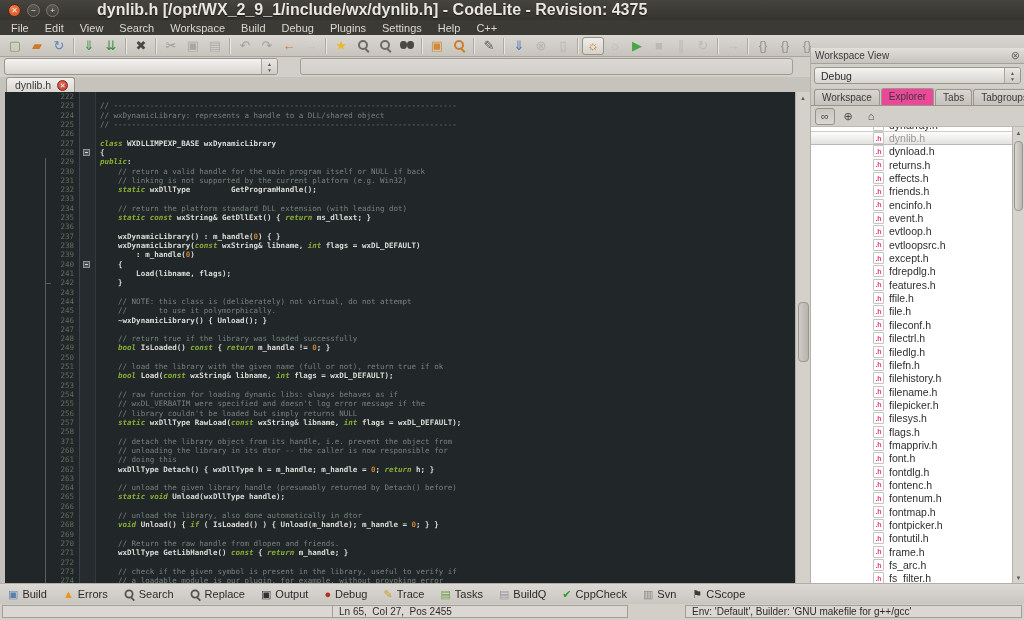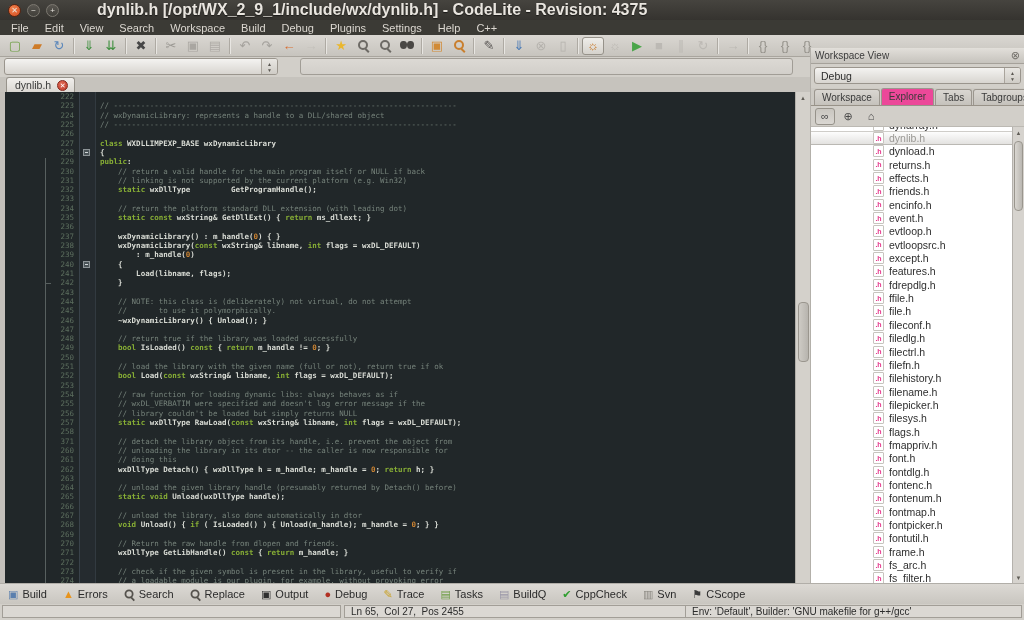--- a/index.html
+++ b/index.html
@@ -65,21 +65,21 @@
   :root{--ed-bg:#212729;--ed-kw:#87ae35;--ed-cm:#75827a;--ed-num:#cf8532;--ed-tx:#d9dcd5;--ed-ln:#5c6e5e;}
   #editor{position:absolute;left:0;top:92px;width:795px;height:491px;background:var(--ed-bg);
     overflow:hidden;border-left:5px solid #c3c0ba;box-sizing:border-box;}
   .cl{display:flex;height:9.32px;line-height:9.32px;white-space:pre;
     font-family:"DejaVu Sans Mono",monospace;font-size:7.5px;}
   .cl .ln{width:28px;text-align:right;padding-right:5px;color:var(--ed-ln);flex:none;
     border-right:1px solid #39424a;padding-left:41px;}
   .cl .fm{width:15px;flex:none;background:#252b2f;border-right:1px solid #323a40;position:relative;}
   .cl .ct{margin:0;padding-left:4px;color:var(--ed-tx);font-weight:600;
     font-family:"DejaVu Sans Mono",monospace;font-size:7.5px;}
-  .ct .kw{color:var(--ed-kw);} .ct .cm{color:var(--ed-cm);font-weight:400;} .ct .num{color:var(--ed-num);}
+  .ct .kw{color:var(--ed-kw);font-style:italic;} .ct .cm{color:var(--ed-cm);font-weight:400;} .ct .num{color:var(--ed-num);}
   .foldbox{position:absolute;left:3px;top:1px;width:7px;height:7px;background:#4a5357;
     border:1px solid #8d9497;box-sizing:border-box;}
   .foldbox::after{content:"";position:absolute;left:1px;top:2px;width:3px;height:1px;background:#d3d8da;}
   #fold-guide{position:absolute;left:40px;top:66px;bottom:0;width:1px;background:#58605f;}
   #fold-tick{position:absolute;left:40px;top:191px;width:6px;height:1px;background:#58605f;}
 
   
   #ed-vscroll{position:absolute;left:795px;top:92px;width:15px;height:491px;background:#d4d1cb;
     border-left:1px solid #b3b0aa;box-sizing:border-box;}
   .sb-arrow{height:11px;display:flex;align-items:center;justify-content:center;font-size:6px;color:#5f5c56;}
@@ -130,21 +130,21 @@
   .otab{display:inline-flex;align-items:center;margin-right:16px;white-space:nowrap;}
   .otab .glyph{font-size:11px;margin-right:4px;line-height:11px;}
   .otab .icon-mag{margin-right:4px;transform:scale(.9);}
   .otab .lbl{font-size:11px;color:#2b2b2b;}
 
   
   #statusbar{position:absolute;left:0;top:604px;width:1024px;height:16px;background:#d2cfc9;}
   .sfield{position:absolute;top:1px;height:13px;border:1px solid #a29e97;background:#dbd8d3;
     font-size:10px;color:#2b2b2b;display:flex;align-items:center;padding-left:6px;
     box-sizing:border-box;white-space:pre;}
-  #sf1{left:2px;width:339px;} #sf2{left:344px;width:362px;} #sf3{left:685px;width:337px;}
+  #sf1{left:2px;width:339px;} #sf2{left:332px;width:296px;} #sf3{left:685px;width:337px;}
 </style>
 </head>
 <body>
 
 <div id="win">
 
   <div id="titlebar">
     <span class="wbtn close">✕</span>
     <span class="wbtn plain">−</span>
     <span class="wbtn plain">+</span>
@@ -425,45 +425,45 @@
           <div class="tree-row">
             <span class="h-icon">.h</span>
             <span class="lbl">evtloopsrc.h</span>
           </div>
           <div class="tree-row">
             <span class="h-icon">.h</span>
             <span class="lbl">except.h</span>
           </div>
           <div class="tree-row">
             <span class="h-icon">.h</span>
+            <span class="lbl">fdrepdlg.h</span>
+          </div>
+          <div class="tree-row">
+            <span class="h-icon">.h</span>
             <span class="lbl">features.h</span>
           </div>
           <div class="tree-row">
             <span class="h-icon">.h</span>
-            <span class="lbl">fdrepdlg.h</span>
-          </div>
-          <div class="tree-row">
-            <span class="h-icon">.h</span>
             <span class="lbl">ffile.h</span>
           </div>
           <div class="tree-row">
             <span class="h-icon">.h</span>
             <span class="lbl">file.h</span>
           </div>
           <div class="tree-row">
             <span class="h-icon">.h</span>
             <span class="lbl">fileconf.h</span>
           </div>
           <div class="tree-row">
             <span class="h-icon">.h</span>
+            <span class="lbl">filectrl.h</span>
+          </div>
+          <div class="tree-row">
+            <span class="h-icon">.h</span>
             <span class="lbl">filedlg.h</span>
-          </div>
-          <div class="tree-row">
-            <span class="h-icon">.h</span>
-            <span class="lbl">filectrl.h</span>
           </div>
           <div class="tree-row">
             <span class="h-icon">.h</span>
             <span class="lbl">filefn.h</span>
           </div>
           <div class="tree-row">
             <span class="h-icon">.h</span>
             <span class="lbl">filehistory.h</span>
           </div>
           <div class="tree-row">

